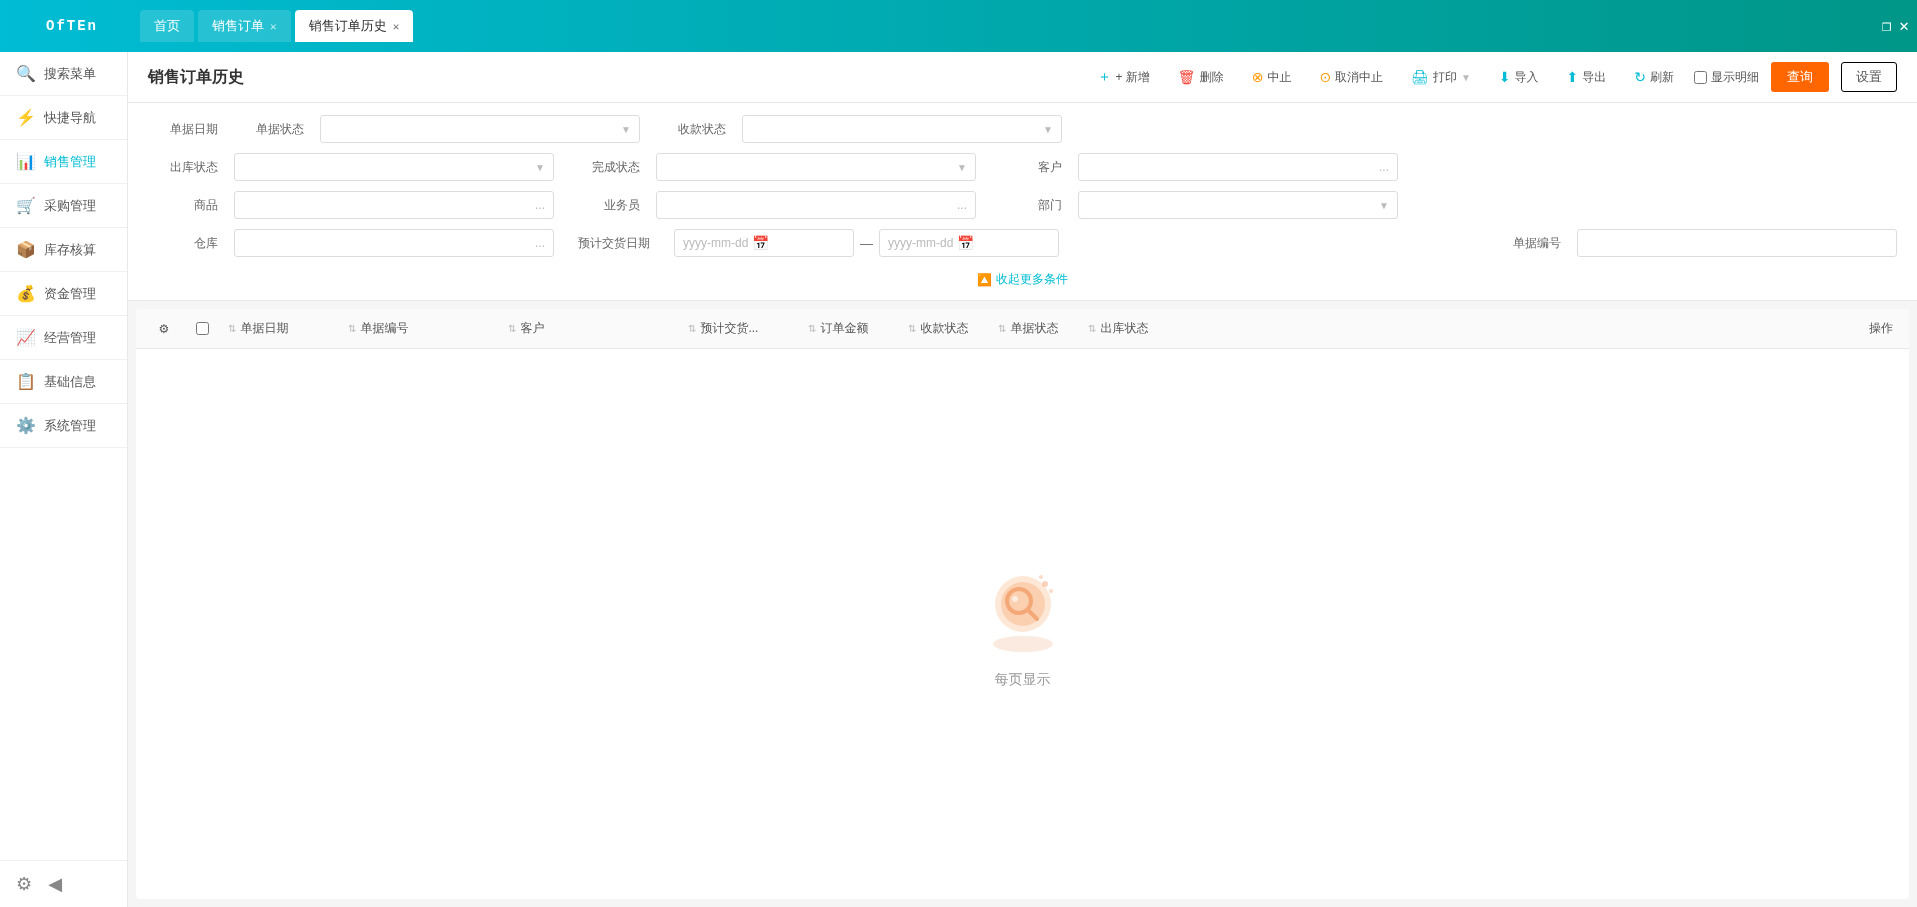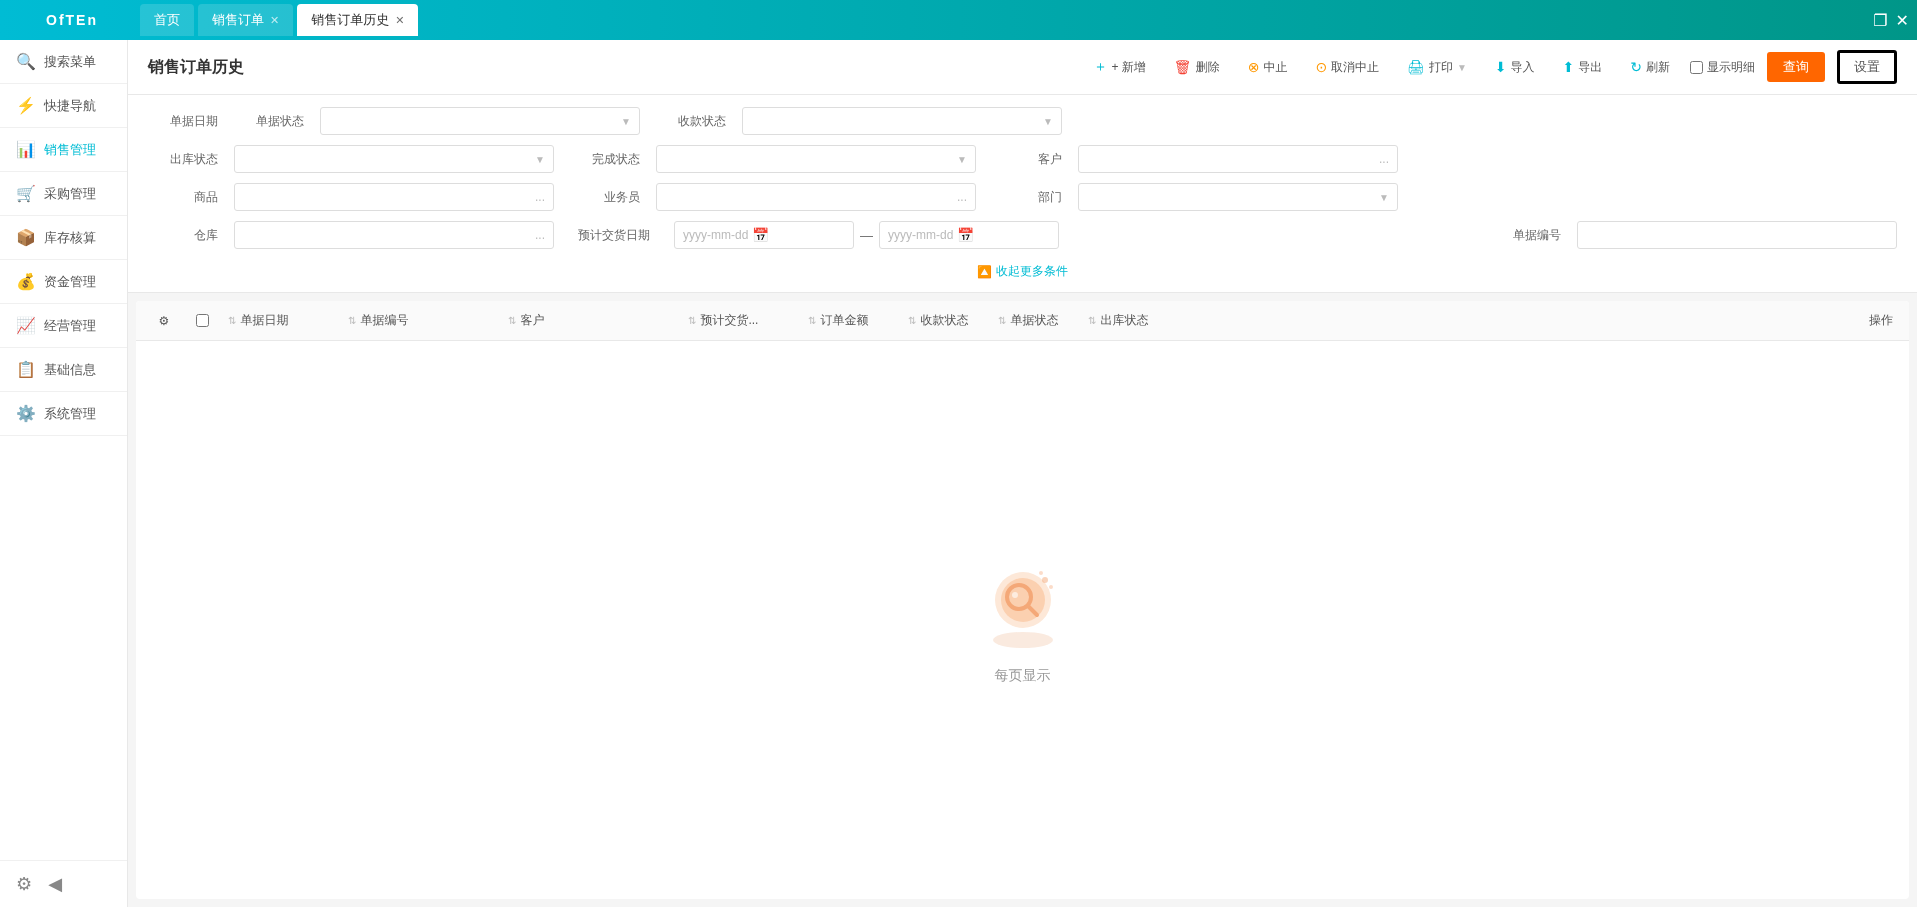--- a/index.html
+++ b/index.html
@@ -1,26 +1,27 @@
 <!DOCTYPE html>
 <html><head>
   <meta charset="utf-8">
   <style>
     * { box-sizing: border-box; margin: 0; padding: 0; }
     body { font-family: 'Microsoft YaHei', Arial, sans-serif; font-size: 13px; background: #f5f5f5; display: flex; flex-direction: column; height: 907px; overflow: hidden; }
 
     
     .top-bar {
       background: linear-gradient(to right, #00bcd4, #009688);
-      height: 40px;
+      height: 52px;
       display: flex;
       align-items: center;
       padding: 0 8px;
       gap: 4px;
       flex-shrink: 0;
+      font-family: Liberation Mono, monospace;
     }
     .tab-item {
       background: rgba(255,255,255,0.15);
       color: #fff;
       padding: 4px 14px;
       border-radius: 4px 4px 0 0;
       cursor: pointer;
       font-size: 13px;
       display: flex;
       align-items: center;
@@ -134,21 +135,21 @@
       color: #fff;
       border: none;
       padding: 6px 16px;
       border-radius: 3px;
       cursor: pointer;
       font-size: 13px;
     }
     .btn-settings {
       background: #fff;
       color: #555;
-      border: 3px solid #000000;
+      border: 1px solid #000000;
       padding: 5px 14px;
       border-radius: 3px;
       cursor: pointer;
       font-size: 13px;
     }
 
     
     .filter-area {
       background: #fff;
       padding: 12px 20px;

